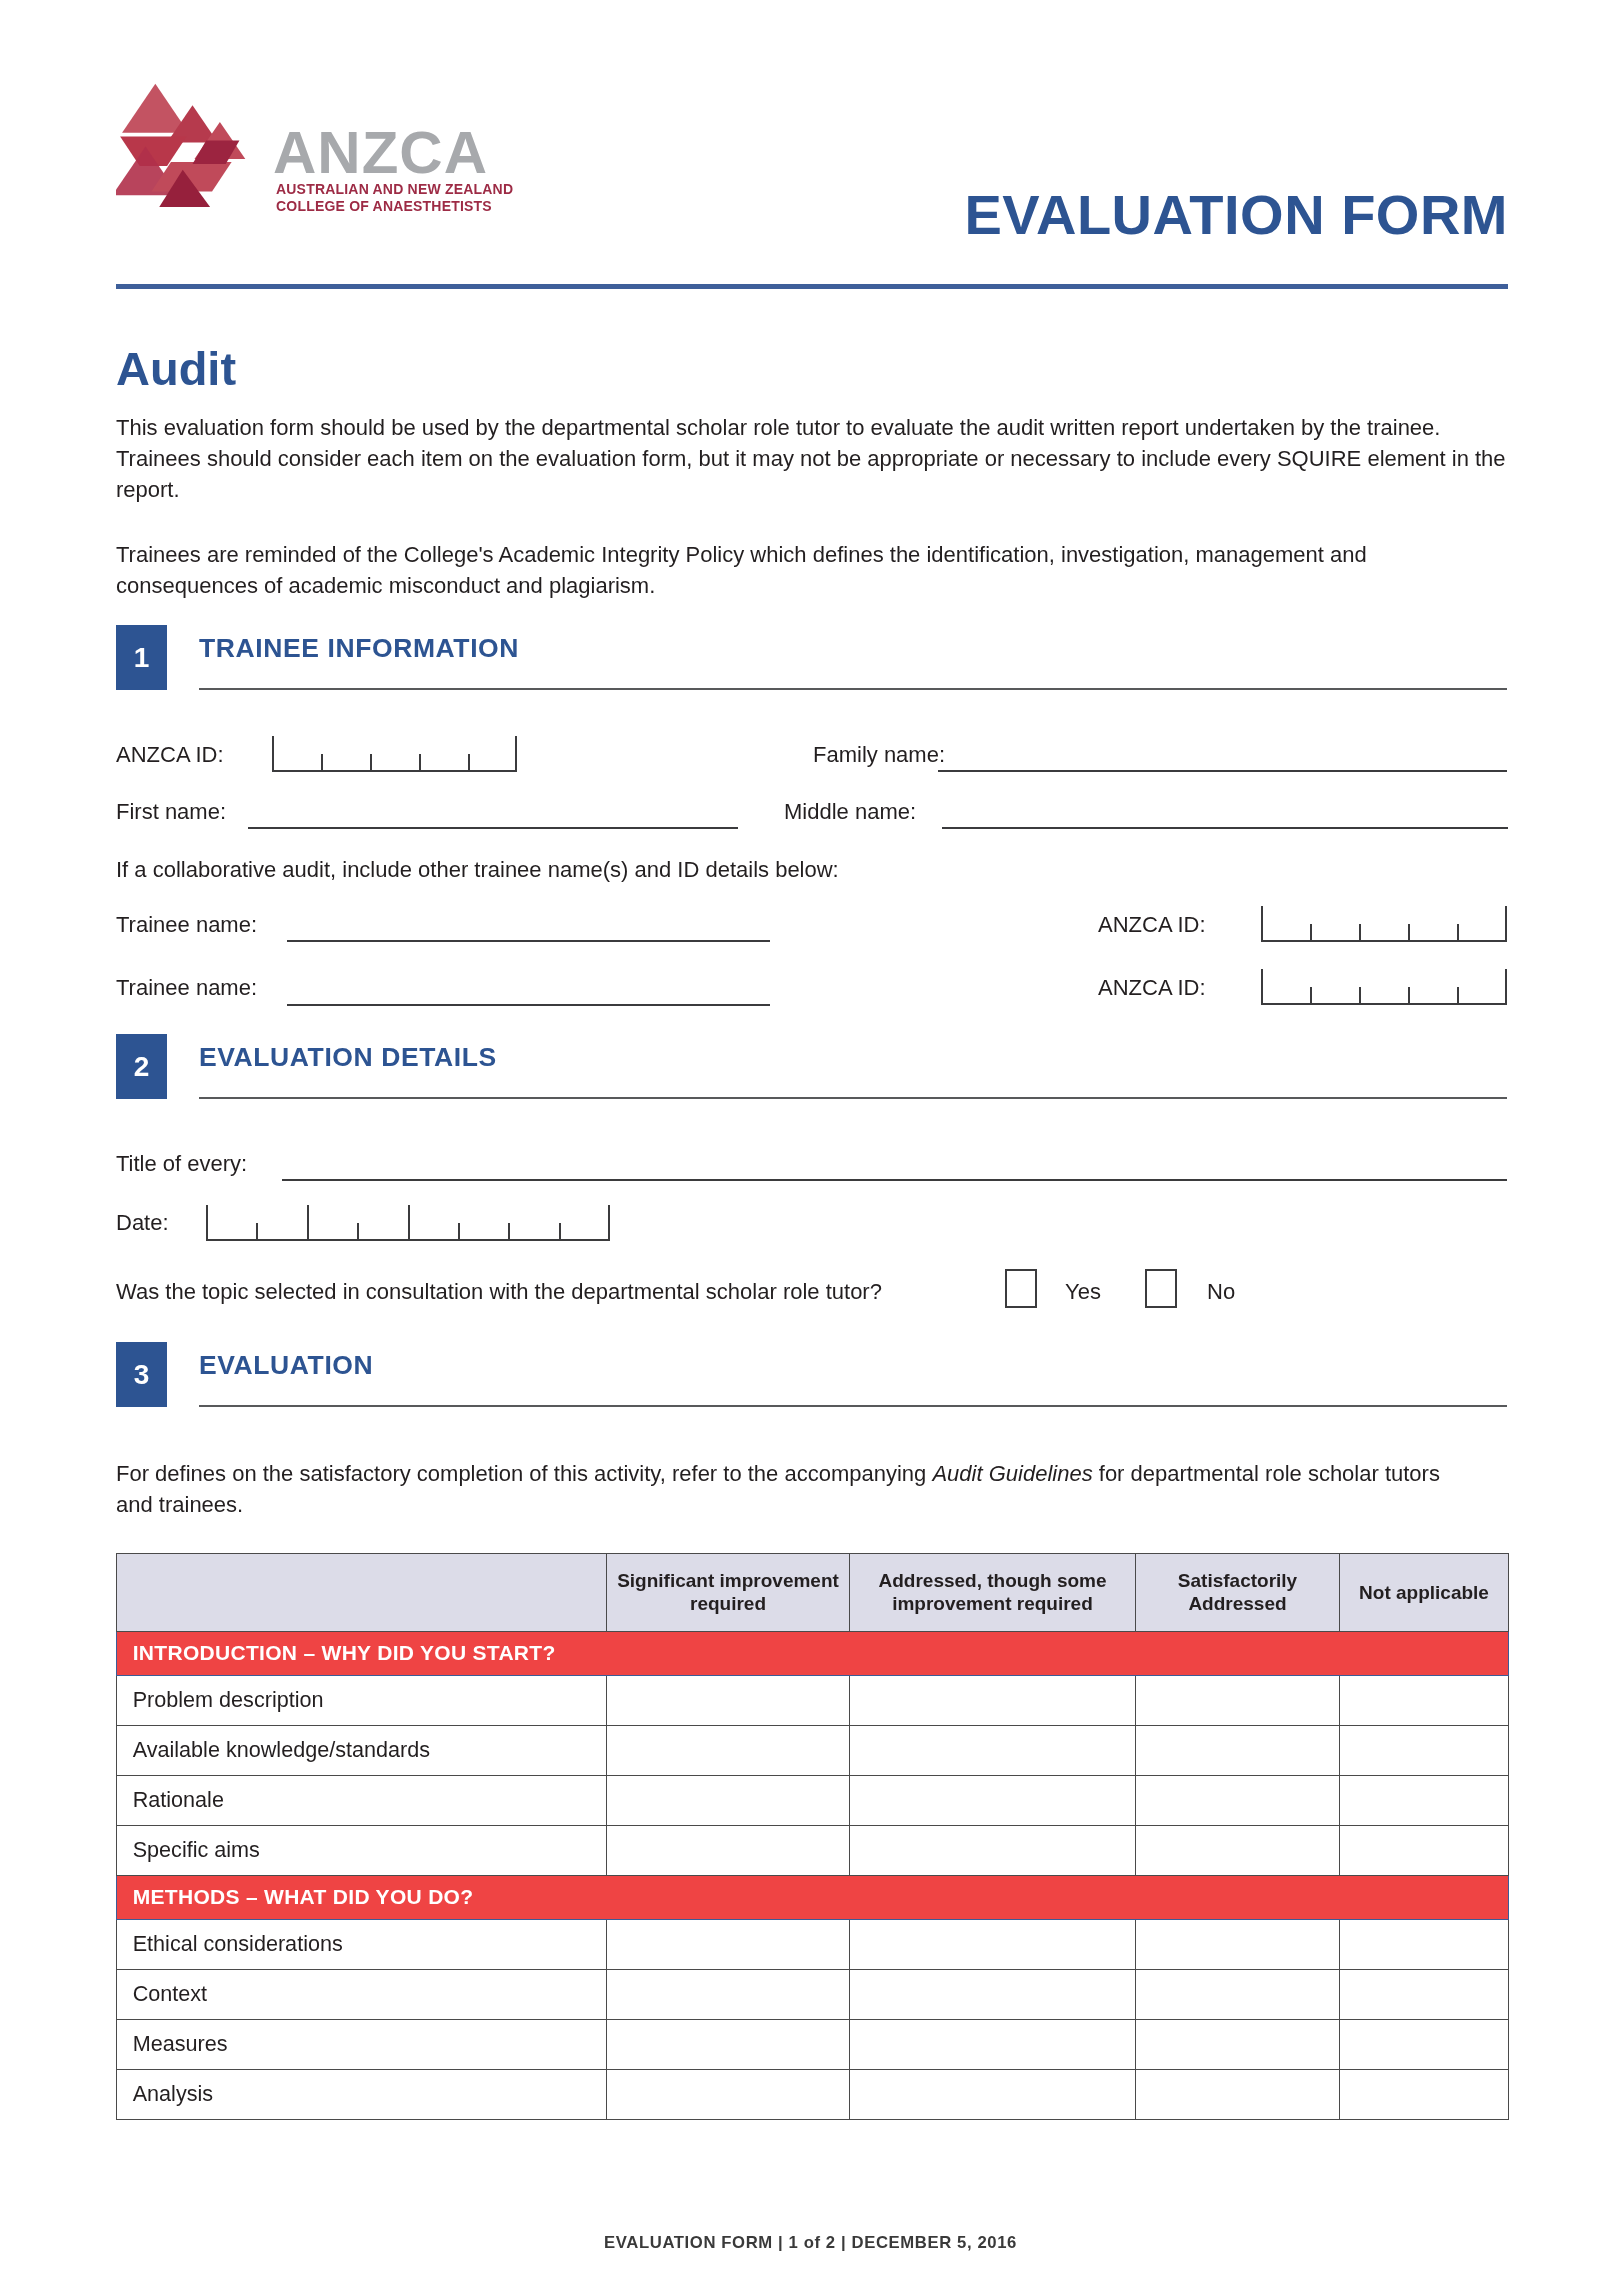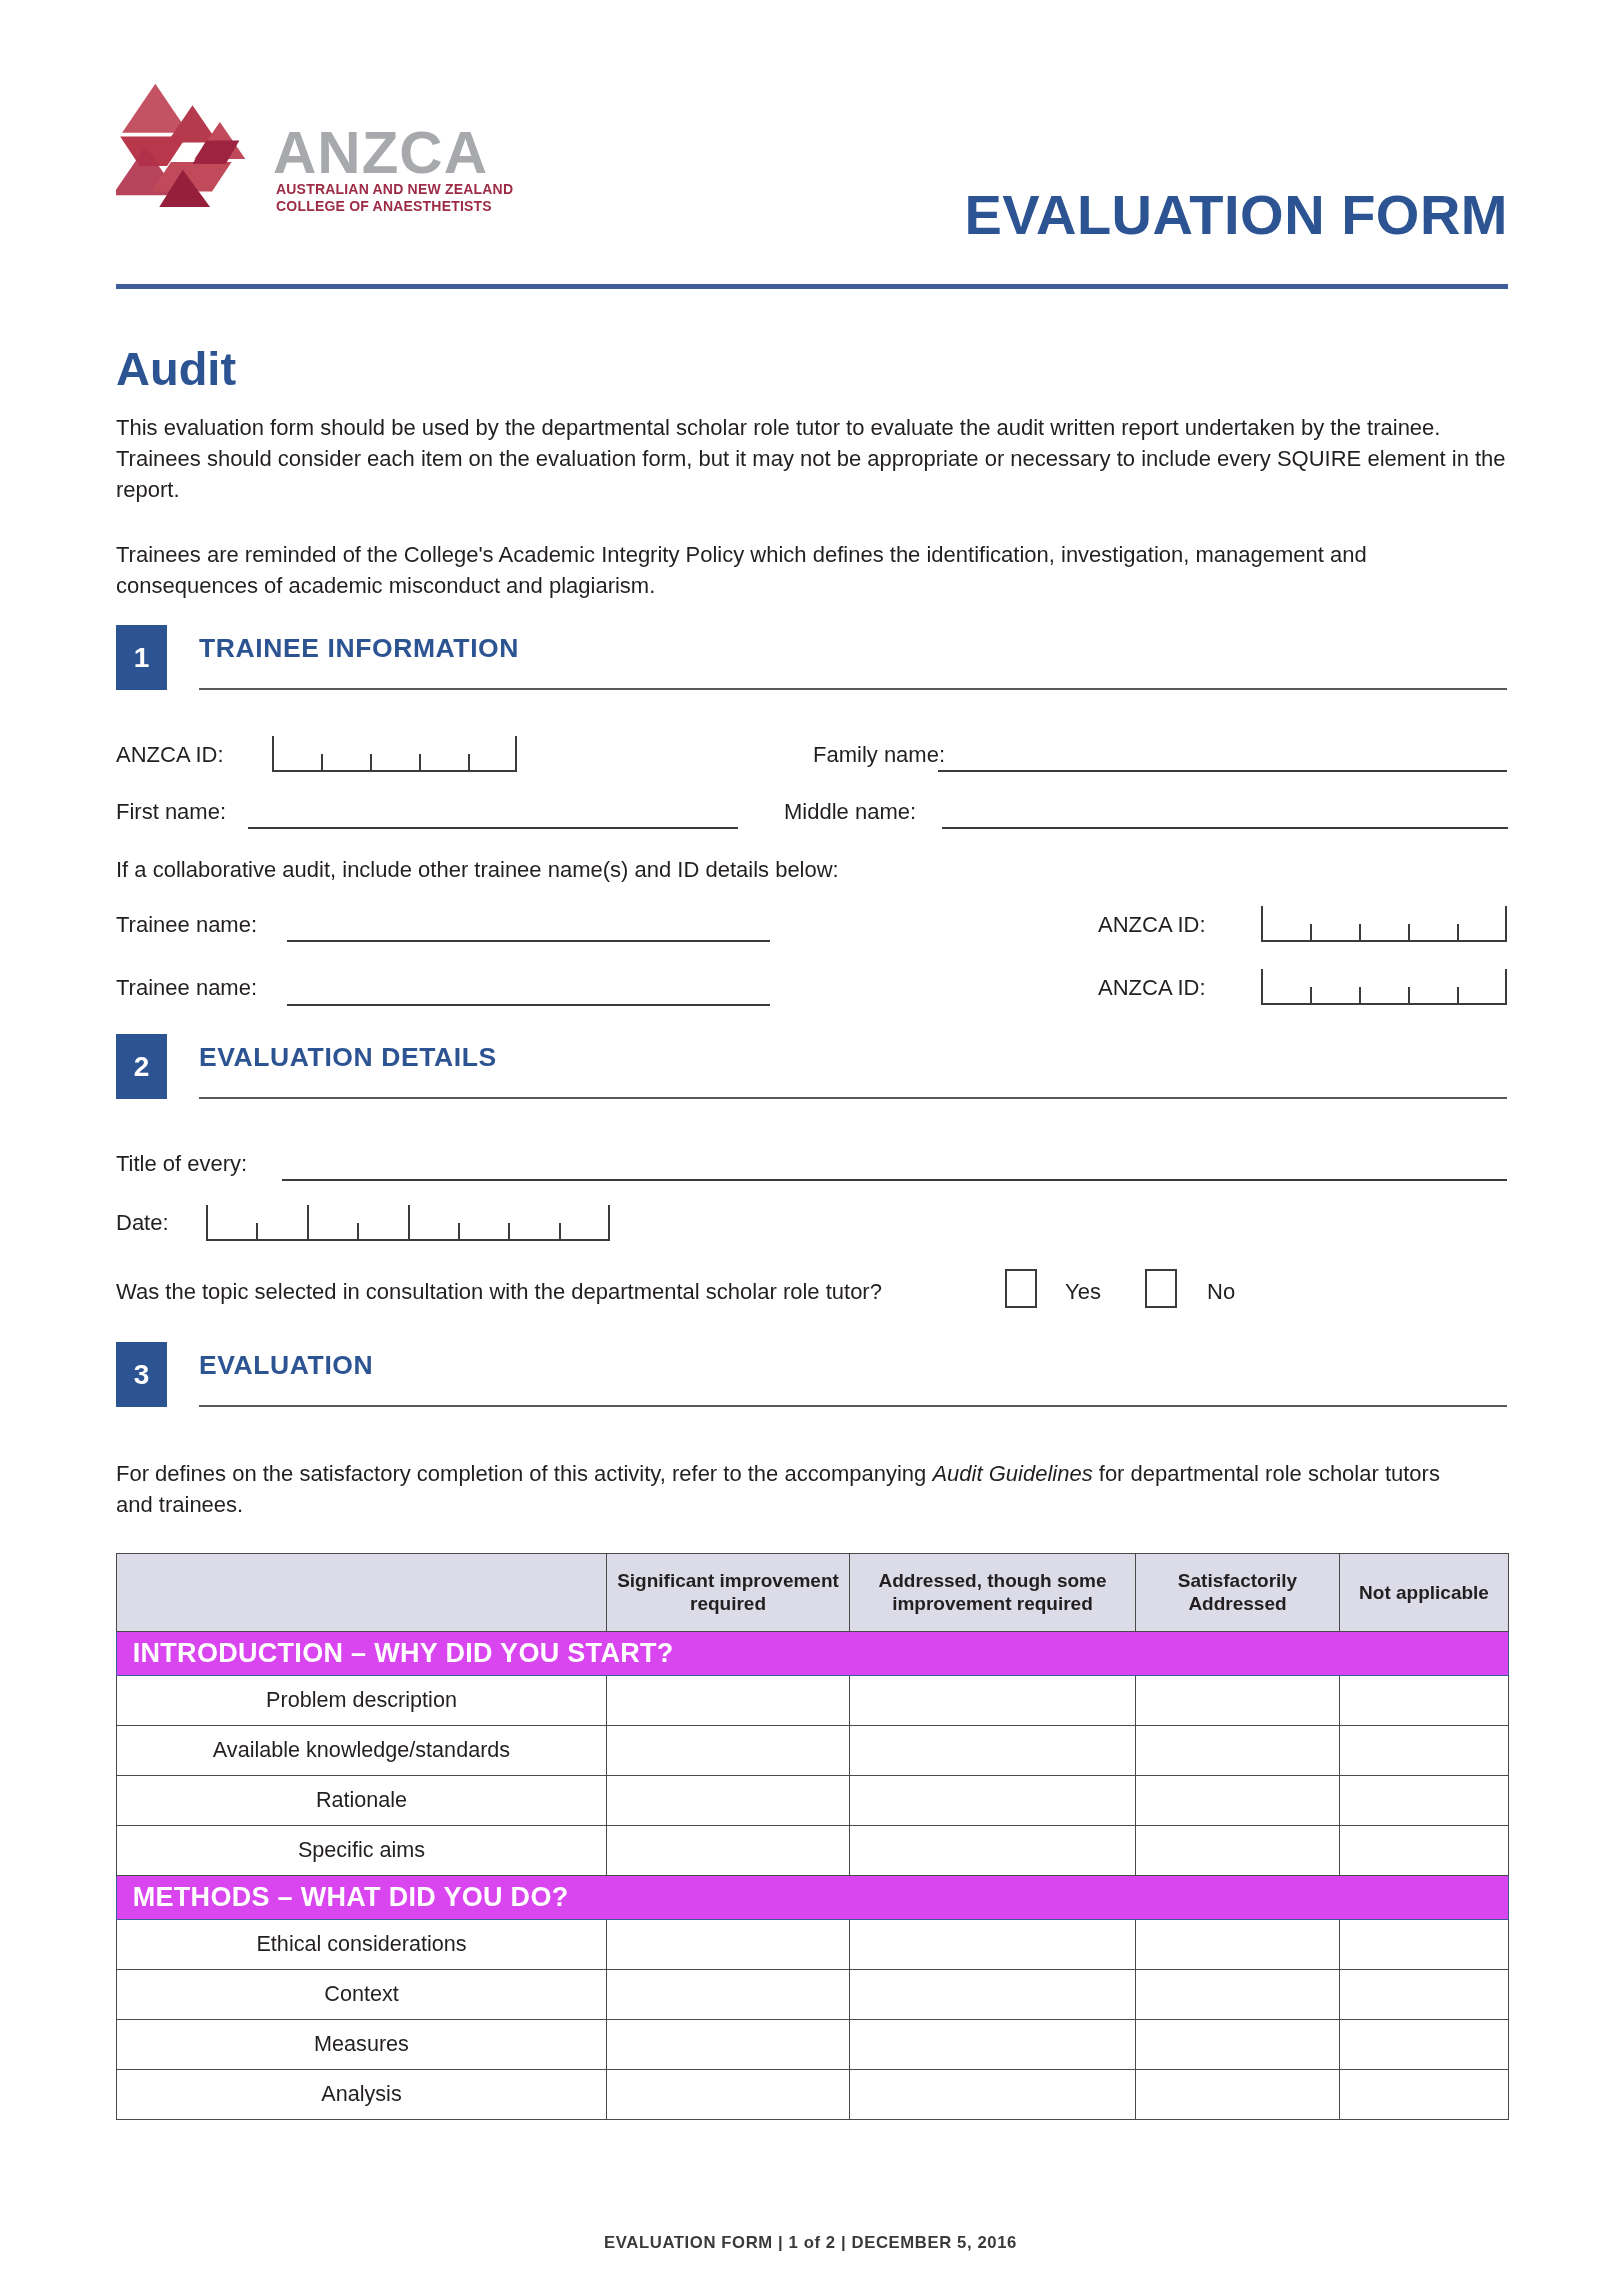--- a/index.html
+++ b/index.html
@@ -208,32 +208,31 @@
     font-weight: bold;
     line-height: 1.22;
     color: #231f20;
     height: 71px;
     vertical-align: middle;
     text-align: center;
     padding: 2.9px 5.9px;
   }
   .eval-table thead th.first { background: #dcdce8; }
   .group-row td {
-    background: #d946ef;
+    background: #ef4444;
     color: #ffffff;
-    font-size: 27px;
+    font-size: 21px;
     font-weight: bold;
     letter-spacing: 0.3px;
     height: 43px;
     padding: 0 15.7px;
     border-color: #3b5c98;
   }
   .item-row td {
     height: 49px;
-    text-align: center;
   }
   .item-row td.item-label {
     font-size: 21.6px;
     padding: 0 15.7px;
     color: #231f20;
   }
 
   
   .footer {
     position: absolute;

